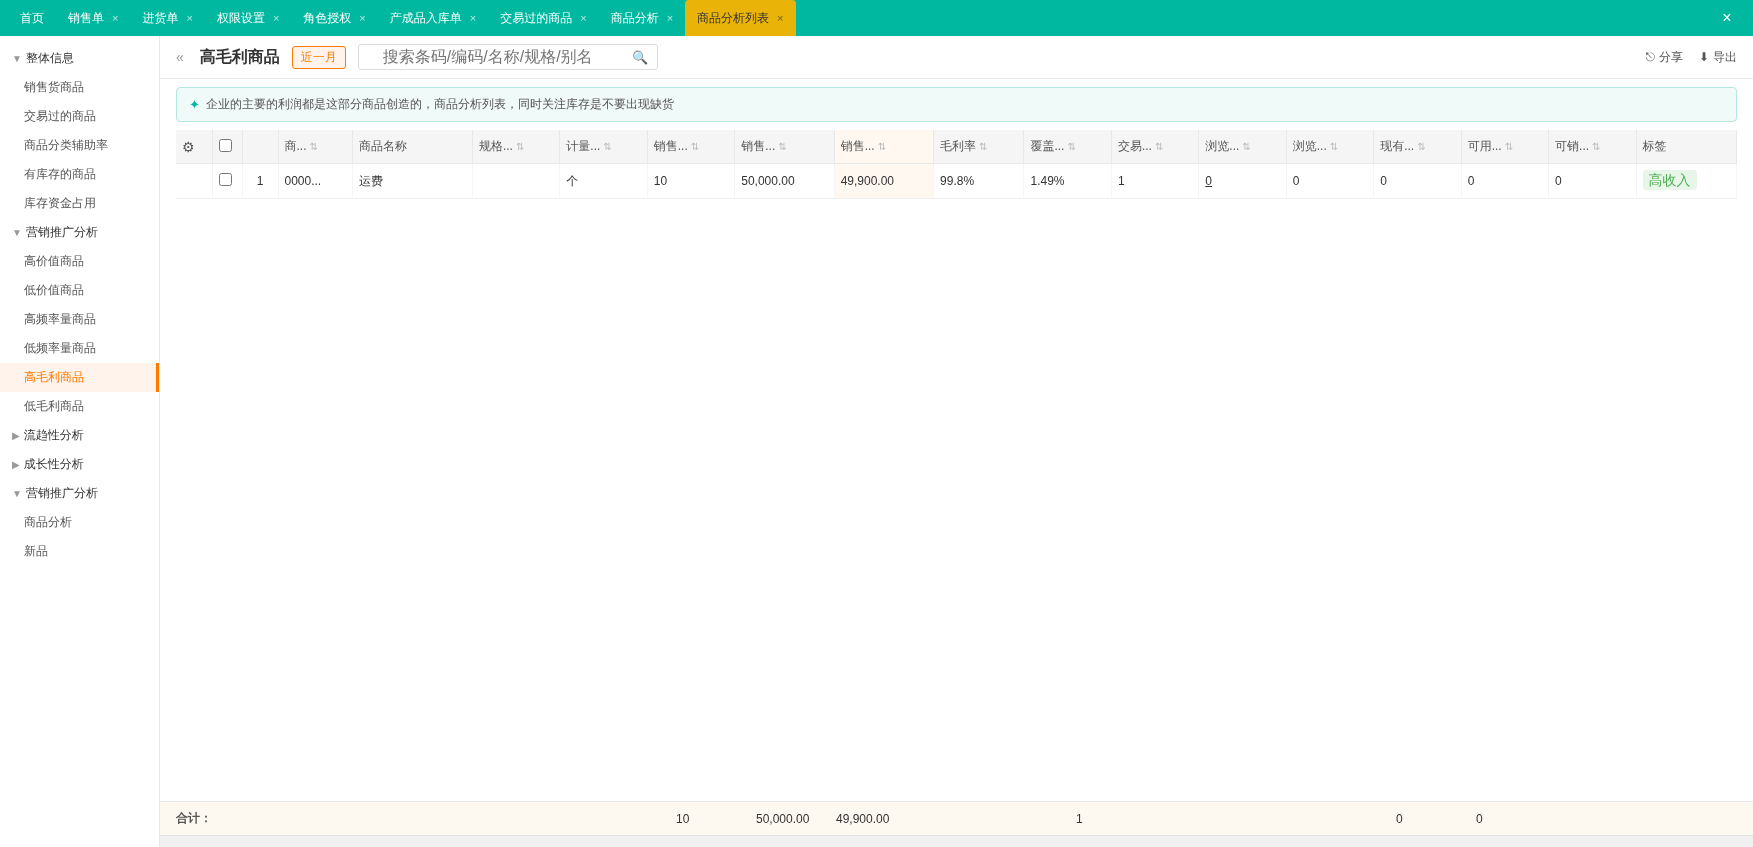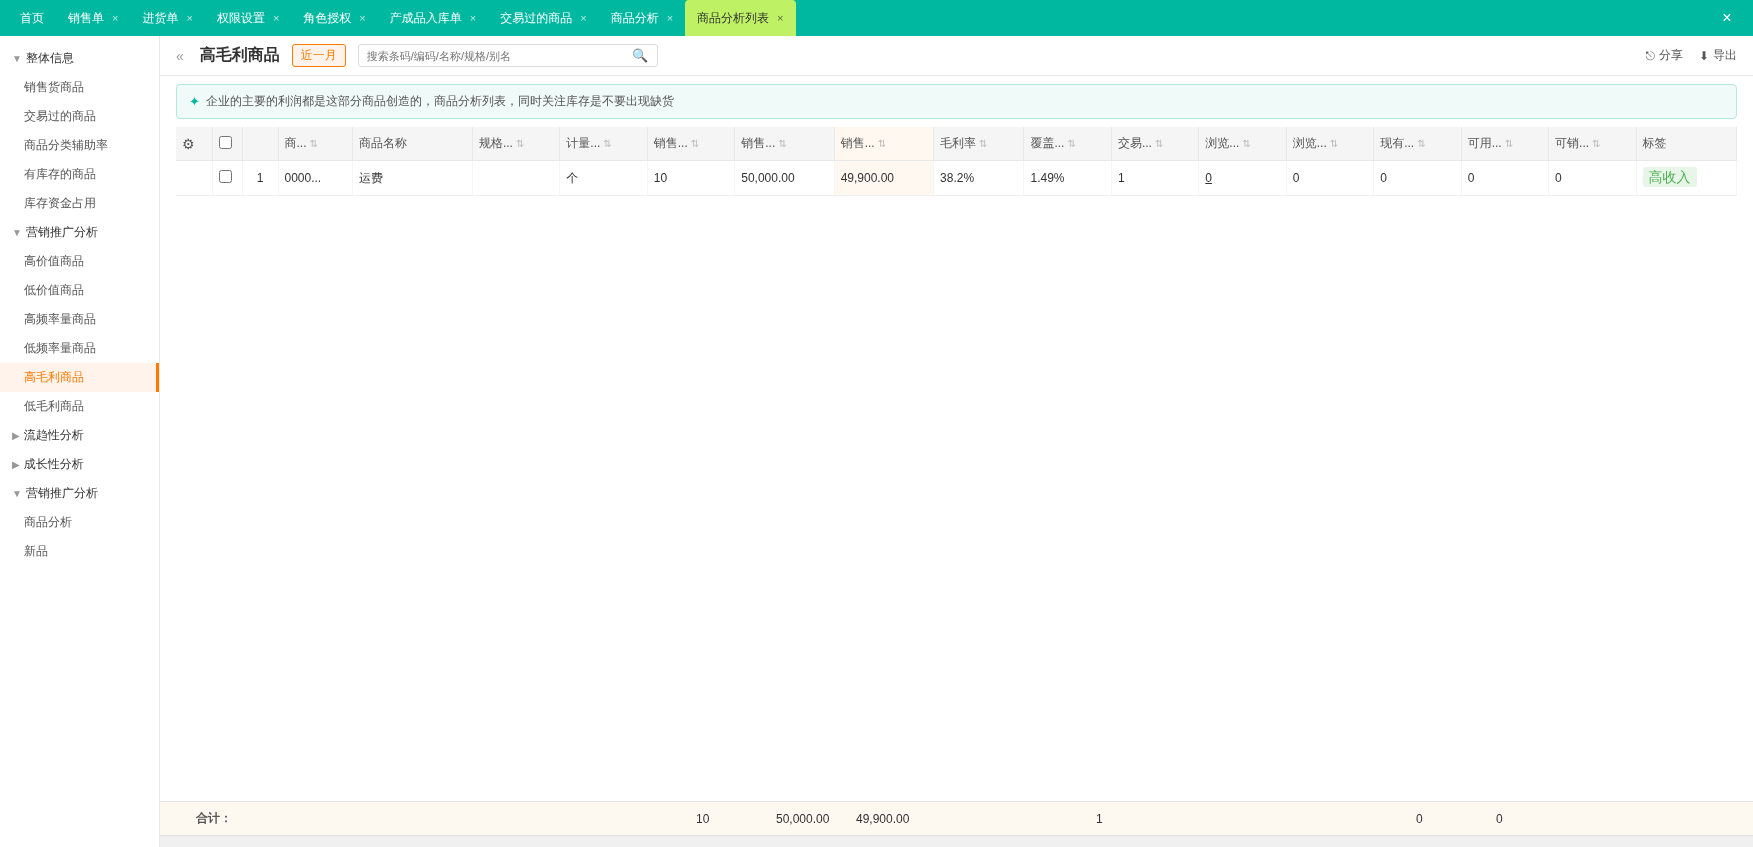--- a/index.html
+++ b/index.html
@@ -19,21 +19,21 @@
       padding: 0 12px;
       height: 36px;
       display: flex;
       align-items: center;
       cursor: pointer;
       white-space: nowrap;
       font-size: 13px;
       gap: 4px;
     }
     .nav-item.active {
-      background: #bef264;
+      background: #eab308;
       color: #333;
       border-radius: 4px 4px 0 0;
     }
     .nav-close {
       font-size: 11px;
       opacity: 0.7;
       cursor: pointer;
       margin-left: 4px;
     }
     .nav-spacer { flex: 1; }
@@ -123,24 +123,25 @@
       border: 1px solid #ddd;
       border-radius: 3px;
       padding: 3px 8px;
       gap: 4px;
       flex: 1;
       max-width: 300px;
     }
     .search-box input {
       border: none;
       outline: none;
-      font-size: 11px;
+      font-size: 16px;
       color: #6d28d9;
       width: 100%;
       background: transparent;
+      margin-left: 16px;
     }
     .search-icon { color: #999; font-size: 13px; cursor: pointer; }
     .header-right {
       margin-left: auto;
       display: flex;
       align-items: center;
       gap: 16px;
     }
     .header-action-btn {
       display: flex;
@@ -224,21 +225,20 @@
       background: #fdf8f0;
       padding: 8px 16px;
       display: flex;
       align-items: center;
       gap: 0;
     }
     .footer-label {
       color: #555;
       margin-right: 16px;
       font-weight: bold;
-      margin-left: 20px;
     }
     .footer-cell {
       padding: 0 6px;
       color: #333;
       min-width: 80px;
     }
 
     
     .bottom-scrollbar {
       height: 12px;
@@ -516,21 +516,21 @@
             <td>
               <span>10</span>
             </td>
             <td>
               <span>50,000.00</span>
             </td>
             <td style="background:#fff8f0;">
               <span>49,900.00</span>
             </td>
             <td>
-              <span>38.2%</span>
+              <span>99.8%</span>
             </td>
             <td>
               <span>1.49%</span>
             </td>
             <td>
               <span>1</span>
             </td>
             <td>
               <span class="underline-link">0</span>
             </td>

